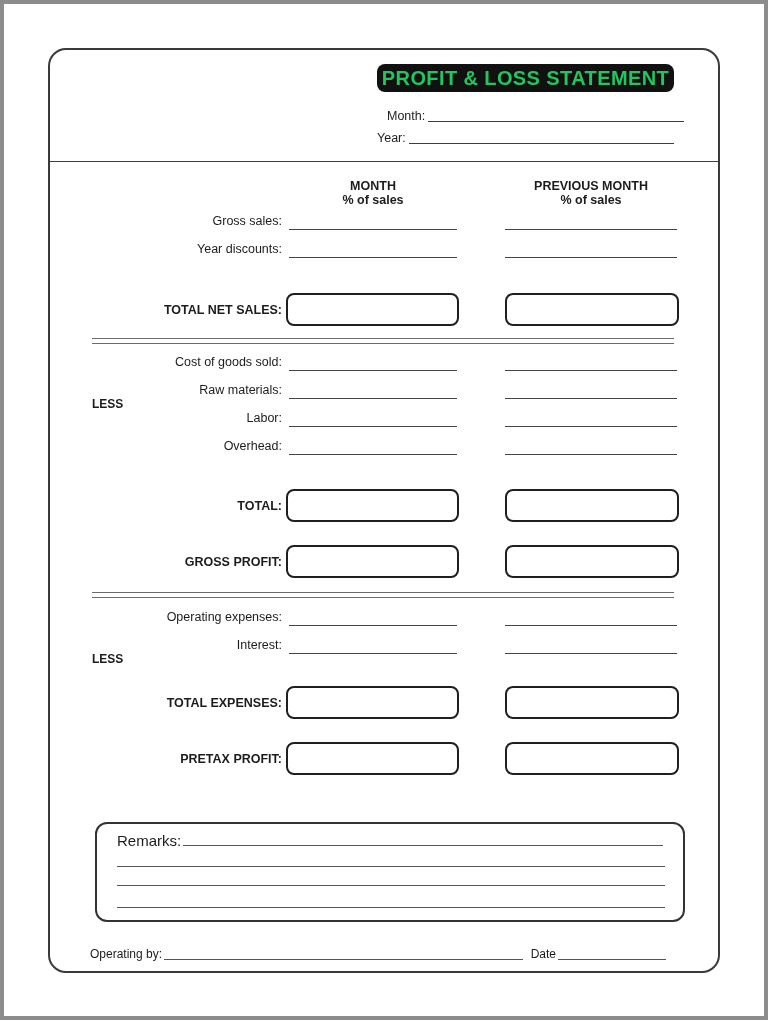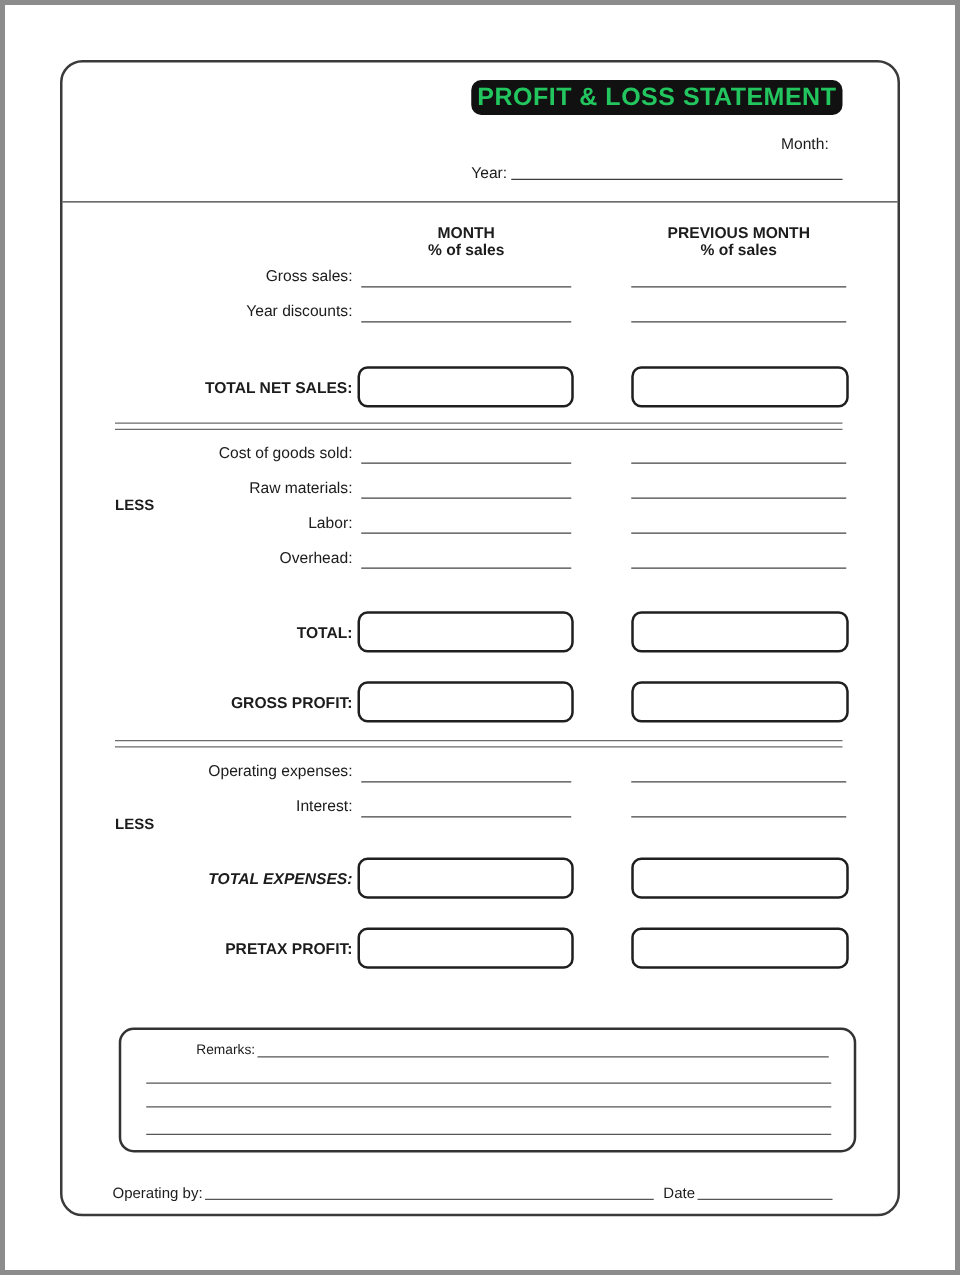--- a/index.html
+++ b/index.html
@@ -37,39 +37,39 @@
   .vbox{position:absolute;top:0;height:33px;border:2px solid #1f1f1f;border-radius:8px;box-sizing:border-box;background:#fff;}
   .box-l{left:236px;width:173px;}
   .box-r{left:455px;width:174px;}
   .divider{position:absolute;left:42px;width:582px;height:4px;border-top:1.5px solid #6b6b6b;border-bottom:1.5px solid #6b6b6b;}
   .less{position:absolute;left:42px;font-weight:bold;font-size:12px;margin-top:44px;}
   .remarks-box{
     position:absolute;left:45px;top:772px;width:590px;height:100px;
     border:2px solid #333;border-radius:12px;box-sizing:border-box;
   }
   .remarks-row{position:absolute;left:20px;right:20px;top:8px;display:flex;align-items:flex-end;height:16px;}
-  .remarks-row .hlabel{font-size:11px;line-height:15px;margin-left:40px;}
+  .remarks-row .hlabel{font-size:15px;line-height:15px;}
   .remarks-row .flex-line{flex:1;border-bottom:1.1px solid #555;margin:0 0 2px 2px;height:12px;}
   .rline{position:absolute;left:20px;right:18px;border-bottom:1.1px solid #555;}
   .footer-row{position:absolute;left:40px;top:896px;width:576px;display:flex;align-items:flex-end;height:16px;}
   .footer-row .hlabel{font-size:12px;line-height:15px;white-space:nowrap;}
   .footer-row .flex-line{flex:1;border-bottom:1.2px solid #555;margin:0 0 2px 2px;height:12px;}
   .footer-row .date-line{flex:0 0 108px;}
   .footer-row .date-label{margin-left:8px;}
 </style>
 </head>
 <body>
 
 <div class="frame"></div>
 
 <div class="form">
 
   <div class="title-bar">PROFIT &amp; LOSS STATEMENT</div>
 
-  <div class="hrow" style="left:316px;top:58px;width:297px;flex-direction:column;">
+  <div class="hrow" style="left:337px;top:58px;width:297px;">
     <span class="hlabel">Month:</span>
     <span class="flex-line"></span>
   </div>
   <div class="hrow" style="left:327px;top:80px;width:297px;">
     <span class="hlabel">Year:</span>
     <span class="flex-line"></span>
   </div>
 
   <div class="header-sep"></div>
 
@@ -144,21 +144,21 @@
     <span class="flabel">Operating expenses:</span>
     <div class="fill-line line-l"></div>
     <div class="fill-line line-r"></div>
   </div>
   <div class="frow" style="top:584px;">
     <span class="flabel">Interest:</span>
     <div class="fill-line line-l"></div>
     <div class="fill-line line-r"></div>
   </div>
 
-  <div class="brow" style="top:636px;font-style:italic;">
+  <div class="brow" style="top:636px;">
     <span class="flabel bold">TOTAL EXPENSES:</span>
     <div class="vbox box-l"></div>
     <div class="vbox box-r"></div>
   </div>
 
   <div class="brow" style="top:692px;">
     <span class="flabel bold">PRETAX PROFIT:</span>
     <div class="vbox box-l"></div>
     <div class="vbox box-r"></div>
   </div>

